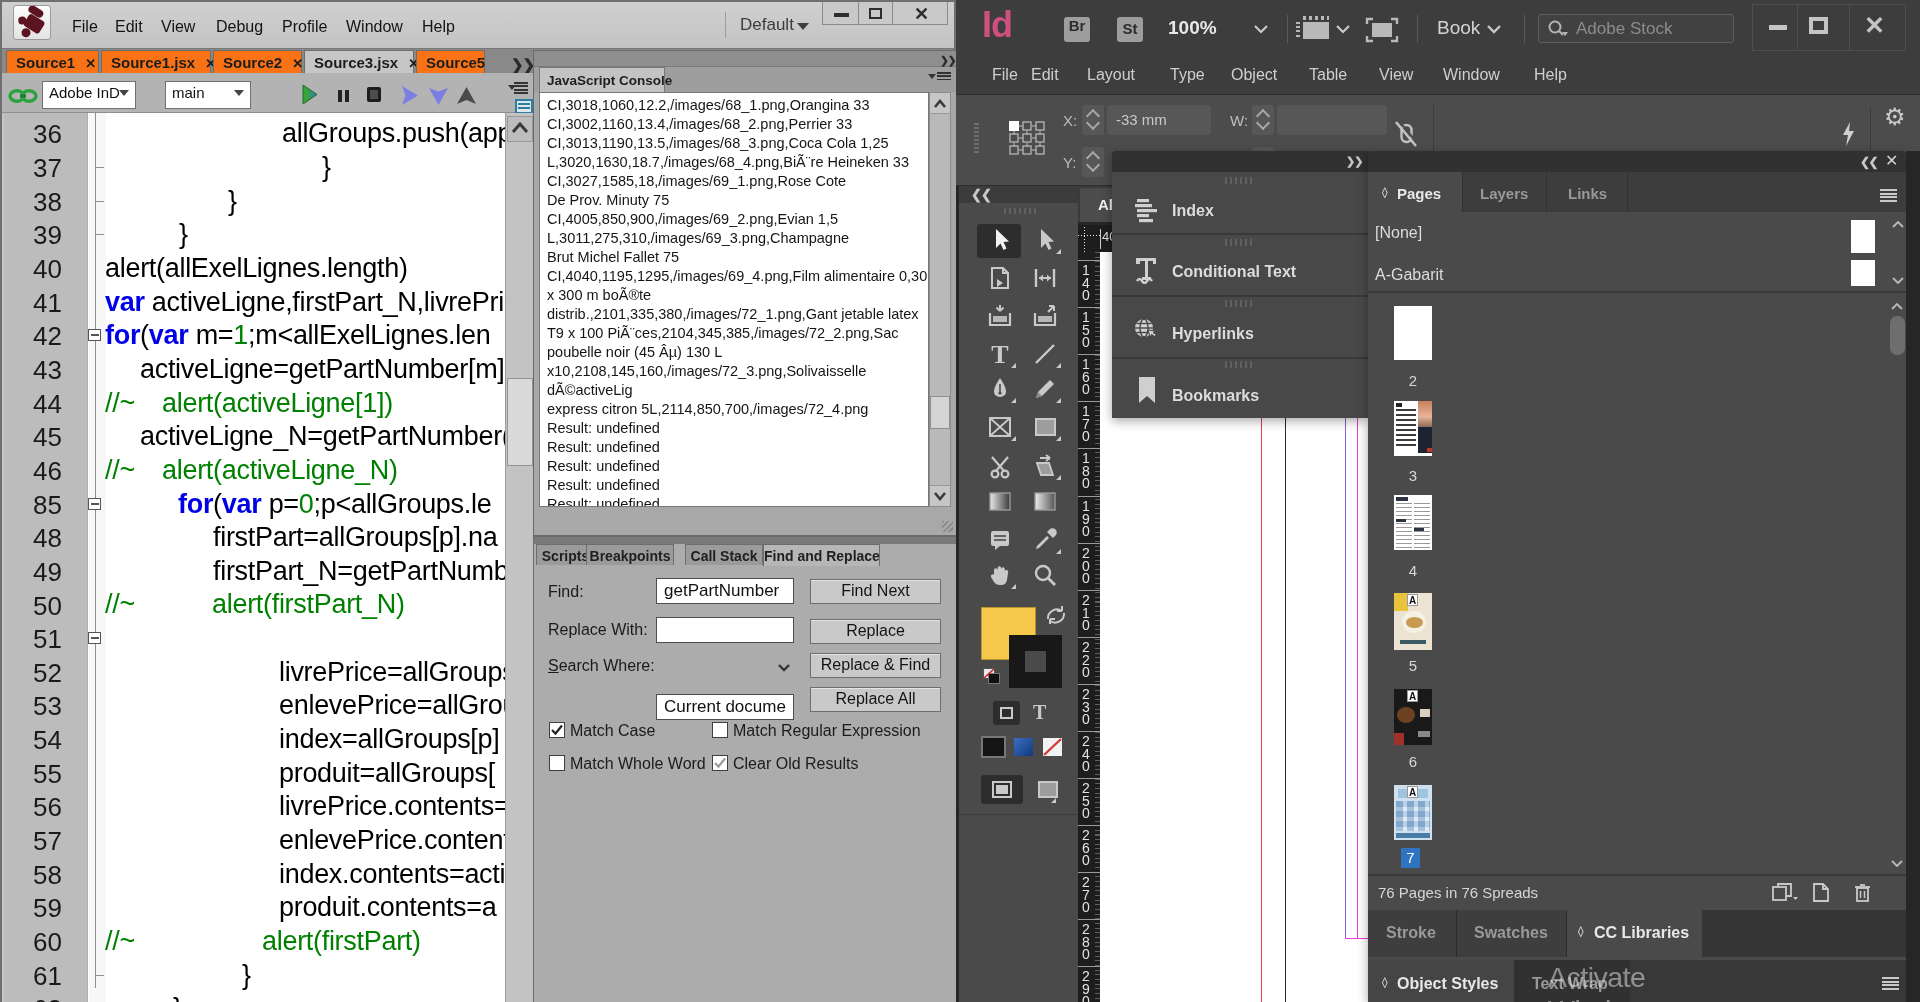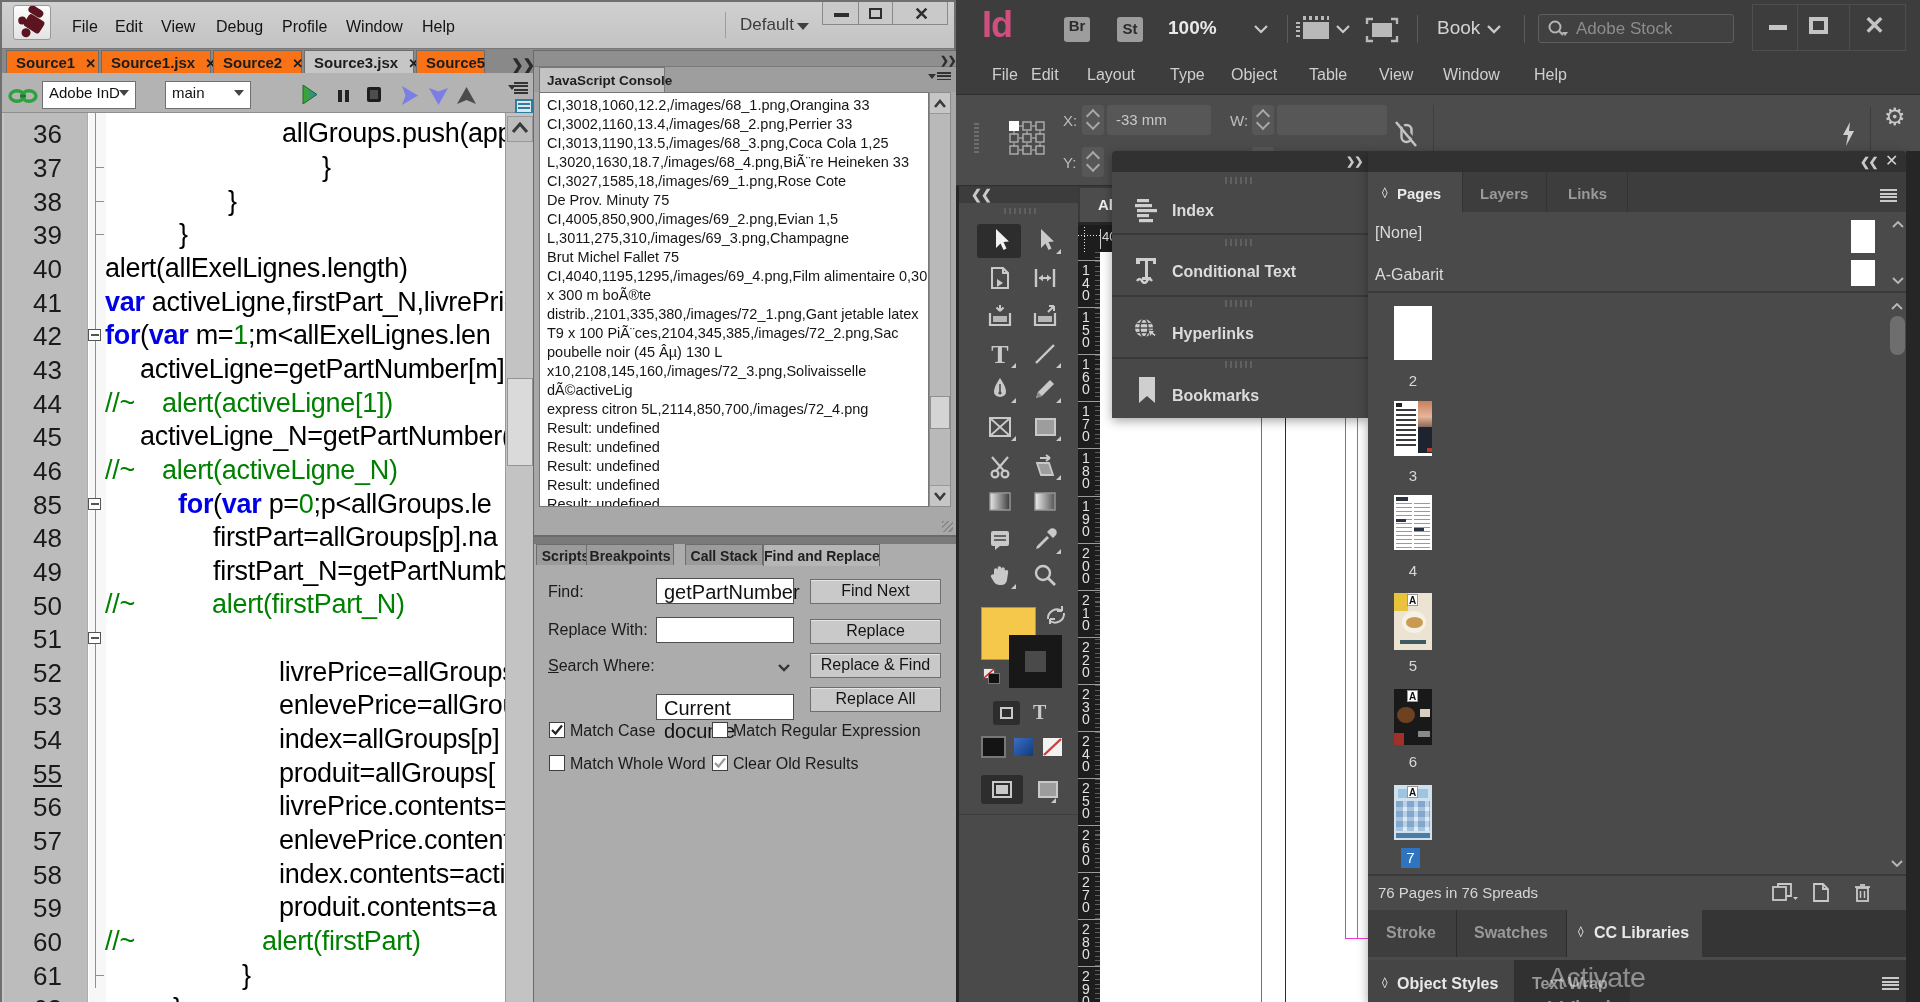--- a/index.html
+++ b/index.html
@@ -29,21 +29,21 @@
 #vsb { position:absolute; left:503px; top:111px; width:28px; height:891px; background:#c3c3c3; border-left:1px solid #9a9a9a;}
 
 #conwin { position:absolute; left:533px; top:50px; width:424px; height:486px;
   background:#a8a8a8; border:1px solid #6a6a6a; }
 #findwin { position:absolute; left:533px; top:536px; width:424px; height:466px;
   background:#acacac; border:1px solid #6a6a6a; border-bottom:none; }
 .ftab { position:absolute; top:7px; height:21px; background:#9b9b9b; border:1px solid #6d6d6d; border-bottom:none;
   font-size:14px; font-weight:bold; color:#202020; padding:3px 0 0 0; text-align:center; white-space:nowrap; overflow:hidden; }
 .ftab.act { background:#b6b6b6; height:22px; }
 .flabel { position:absolute; font-size:16px; color:#1b1b1b; }
-.finput { position:absolute; left:122px; width:138px; height:26px; background:#fff; border:1px solid #4e4e4e; font-size:20px; color:#111; padding:2px 0 0 7px;}
+.finput { position:absolute; left:122px; width:138px; height:26px; background:#fff; border:1px solid #4e4e4e; font-size:17px; color:#111; padding:2px 0 0 7px;}
 .fbtn { position:absolute; left:276px; width:131px; height:25px; background:#c9c9c9; border:1px solid #6e6e6e;
   font-size:16px; color:#141414; text-align:center; padding-top:2px; box-shadow:inset 0 1px 0 #e4e4e4; }
 .cbox { position:absolute; width:16px; height:16px; background:#fff; border:1px solid #3f3f3f; }
 
 #id-root { position:absolute; left:956px; top:0; width:792px; height:1002px; background:#b91c1c; }
 #id-title { position:absolute; left:0; top:0; width:964px; height:57px; background:#3d3d3d; }
 #id-menu { position:absolute; left:0; top:57px; width:964px; height:38px; background:#3d3d3d; border-bottom:1px solid #2e2e2e;}
 .idm { position:absolute; top:9px; font-size:16px; color:#cfcfcf; }
 #id-ctrl { position:absolute; left:0; top:95px; width:964px; height:91px; background:#4c4c4c; border-bottom:1px solid #2f2f2f; }
 .clab { position:absolute; font-size:15px; color:#bdbdbd; }
@@ -185,21 +185,21 @@
 <div class="ln" style="top:478px;">50</div>
 <div class="cl" style="left:101px;top:476px;"><span class="cm">//~ </span></div>
 <div class="cl cm" style="left:208px;top:476px;">alert(firstPart_N)</div>
 <div class="ln" style="top:511px;">51</div>
 <div class="ln" style="top:545px;">52</div>
 <div class="cl" style="left:275px;top:544px;">livrePrice=allGroups</div>
 <div class="ln" style="top:578px;">53</div>
 <div class="cl" style="left:275px;top:577px;">enlevePrice=allGrou</div>
 <div class="ln" style="top:612px;">54</div>
 <div class="cl" style="left:275px;top:611px;">index=allGroups[p]</div>
-<div class="ln" style="top:646px;text-decoration:underline;">55</div>
+<div class="ln" style="top:646px;">55</div>
 <div class="cl" style="left:275px;top:645px;">produit=allGroups[</div>
 <div class="ln" style="top:679px;">56</div>
 <div class="cl" style="left:275px;top:678px;">livrePrice.contents=</div>
 <div class="ln" style="top:713px;">57</div>
 <div class="cl" style="left:275px;top:712px;">enlevePrice.content</div>
 <div class="ln" style="top:747px;">58</div>
 <div class="cl" style="left:275px;top:746px;">index.contents=acti</div>
 <div class="ln" style="top:780px;">59</div>
 <div class="cl" style="left:275px;top:779px;">produit.contents=a</div>
 <div class="ln" style="top:814px;">60</div>

